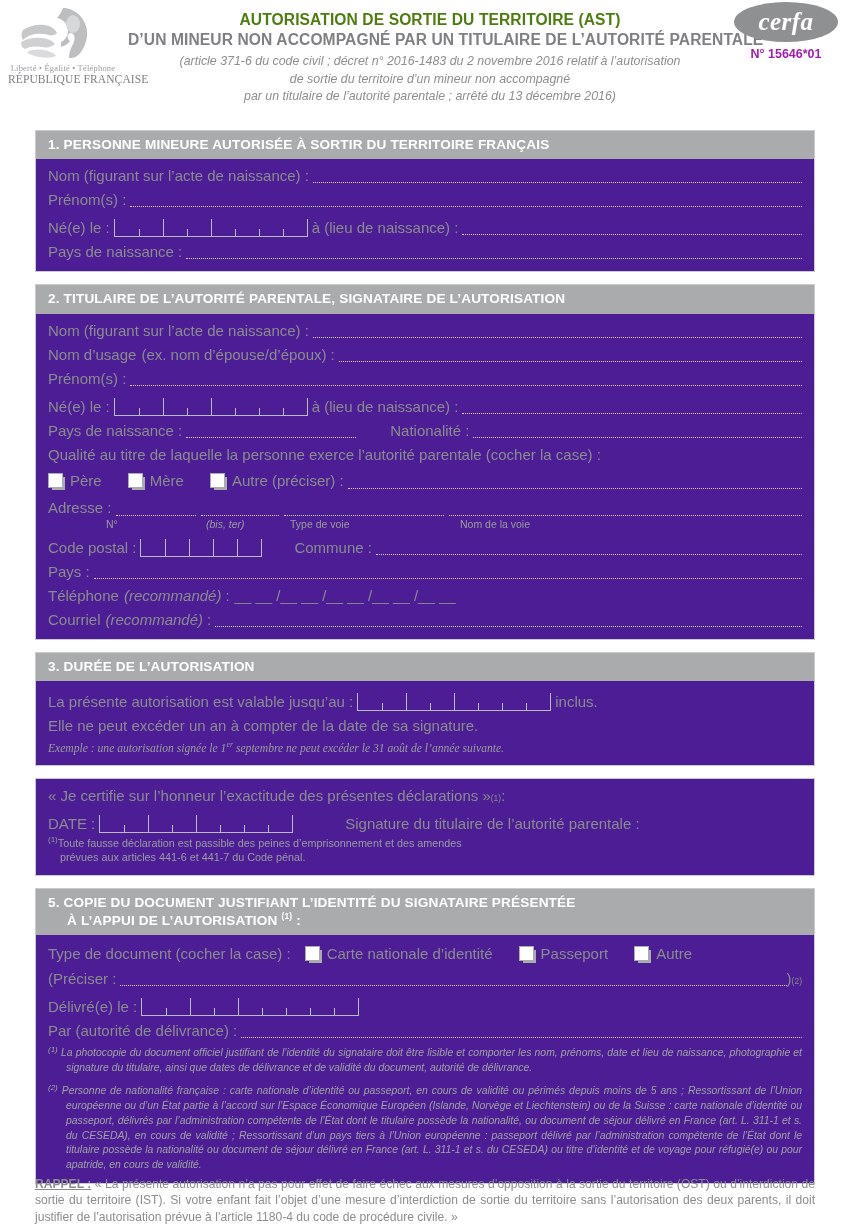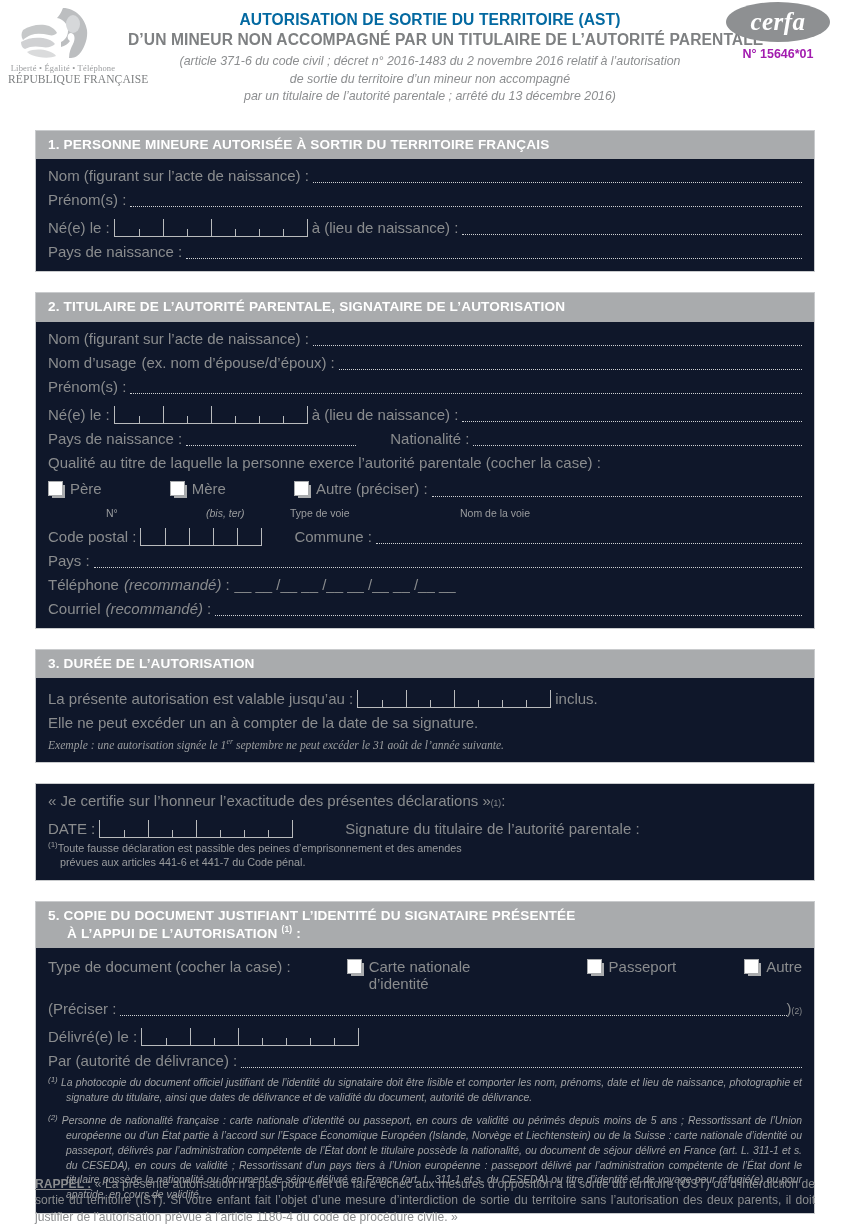--- a/index.html
+++ b/index.html
@@ -29,33 +29,33 @@
   }
   .marianne .rf{
     font-family:"Liberation Serif", serif;
     font-size:11.5px;color:#7e8082;letter-spacing:.1px;
     white-space:nowrap;line-height:1.15;
   }
   .titlewrap{
     position:absolute;left:128px;right:118px;top:10px;text-align:center;
   }
   .title1{
-    font-size:15.6px;font-weight:bold;color:#0369a1;
+    font-size:15.6px;font-weight:bold;color:#4d7c0f;
     letter-spacing:.1px;line-height:1.28;white-space:nowrap;
   }
   .title2{
     font-size:15.6px;font-weight:bold;color:#7e8082;
     letter-spacing:.1px;line-height:1.28;white-space:nowrap;
   }
   .subtitle{
     font-size:12.4px;font-style:italic;color:#8c8e90;
     line-height:1.42;margin-top:3px;
   }
   .cerfa{
-    position:absolute;right:16px;top:2px;width:112px;text-align:center;
+    position:absolute;right:8px;top:2px;width:112px;text-align:center;
   }
   .cerfa .oval{
     width:104px;height:40px;border-radius:52px/20px;
     background:#8e9092;margin:0 auto;
     display:flex;align-items:center;justify-content:center;
   }
   .cerfa .oval span{
     font-family:"Liberation Serif", serif;
     font-style:italic;font-weight:bold;font-size:25px;color:#ffffff;
     letter-spacing:.5px;line-height:1;
@@ -63,22 +63,22 @@
   }
   .cerfa .num{
     font-size:12.5px;font-weight:bold;color:#a21caf;margin-top:5px;
     white-space:nowrap;
   }
 
   
   .sheet{position:absolute;left:35px;right:35px;top:130px;}
   .section{
     border:1px solid #c9cbcd;
-    background:#0f172a;
-    margin-bottom:20px;
+    background:#4c1d95;
+    margin-bottom:12px;
   }
   .sec-head{
     background:#a9abad;color:#ffffff;
     font-size:13.6px;font-weight:bold;letter-spacing:.15px;
     padding:5px 12px 6px 12px;line-height:1.28;
   }
   .sec-head .l2{display:block;padding-left:19px;}
   .sec-body{padding:9px 12px 10px 12px;}
 
   .row{
@@ -116,21 +116,21 @@
     display:inline-block;position:relative;
     width:13px;height:13px;margin:0 7px 0 0;top:2px;
     border:1.6px solid #a9abad;background:#fff;
   }
   .cbx::after{
     content:"";position:absolute;left:3px;top:3px;
     width:13px;height:13px;background:#a9abad;z-index:-1;
   }
   .cbxwrap{position:relative;z-index:1;display:inline-block;}
 
-  .chkgrp{display:flex;align-items:baseline;font-size:15px;margin-bottom:10px;gap:42px;}
+  .chkgrp{display:flex;align-items:baseline;font-size:15px;margin-bottom:10px;}
   .chkitem{display:flex;align-items:baseline;margin-right:26px;}
 
   
   .addr-row{display:flex;align-items:baseline;font-size:15px;margin-bottom:0;}
   .addr-seg{border-bottom:1px dotted #cfd1d3;height:12px;margin-left:5px;align-self:flex-end;}
   .sub-row{display:flex;font-size:10.5px;color:#9a9c9e;margin:2px 0 6px 0;}
   .sub-row span{display:inline-block;text-align:left;}
 
   .tel-dashes{letter-spacing:0px;font-size:15px;}
 
@@ -299,20 +299,27 @@
             <span class="cbxwrap"><span class="cbx"></span></span>
             <span>Mère</span>
           </span>
           <span class="chkitem" style="flex:1;margin-right:0">
             <span class="cbxwrap"><span class="cbx"></span></span>
             <span>Autre (préciser) :</span>
             <span class="dots" style="flex:1"></span>
           </span>
         </div>
 
+        <div class="addr-row">
+          <span class="lbl">Adresse :</span>
+          <span class="addr-seg" style="width:80px"></span>
+          <span class="addr-seg" style="width:78px"></span>
+          <span class="addr-seg" style="width:160px"></span>
+          <span class="addr-seg" style="flex:1"></span>
+        </div>
         <div class="sub-row">
           <span style="width:86px;padding-left:58px">N°</span>
           <span style="width:78px;padding-left:14px;font-style:italic">(bis, ter)</span>
           <span style="width:164px;padding-left:6px">Type de voie</span>
           <span style="padding-left:6px">Nom de la voie</span>
         </div>
 
         <div class="row">
           <span class="lbl">Code postal :</span>
           <span class="comb">

